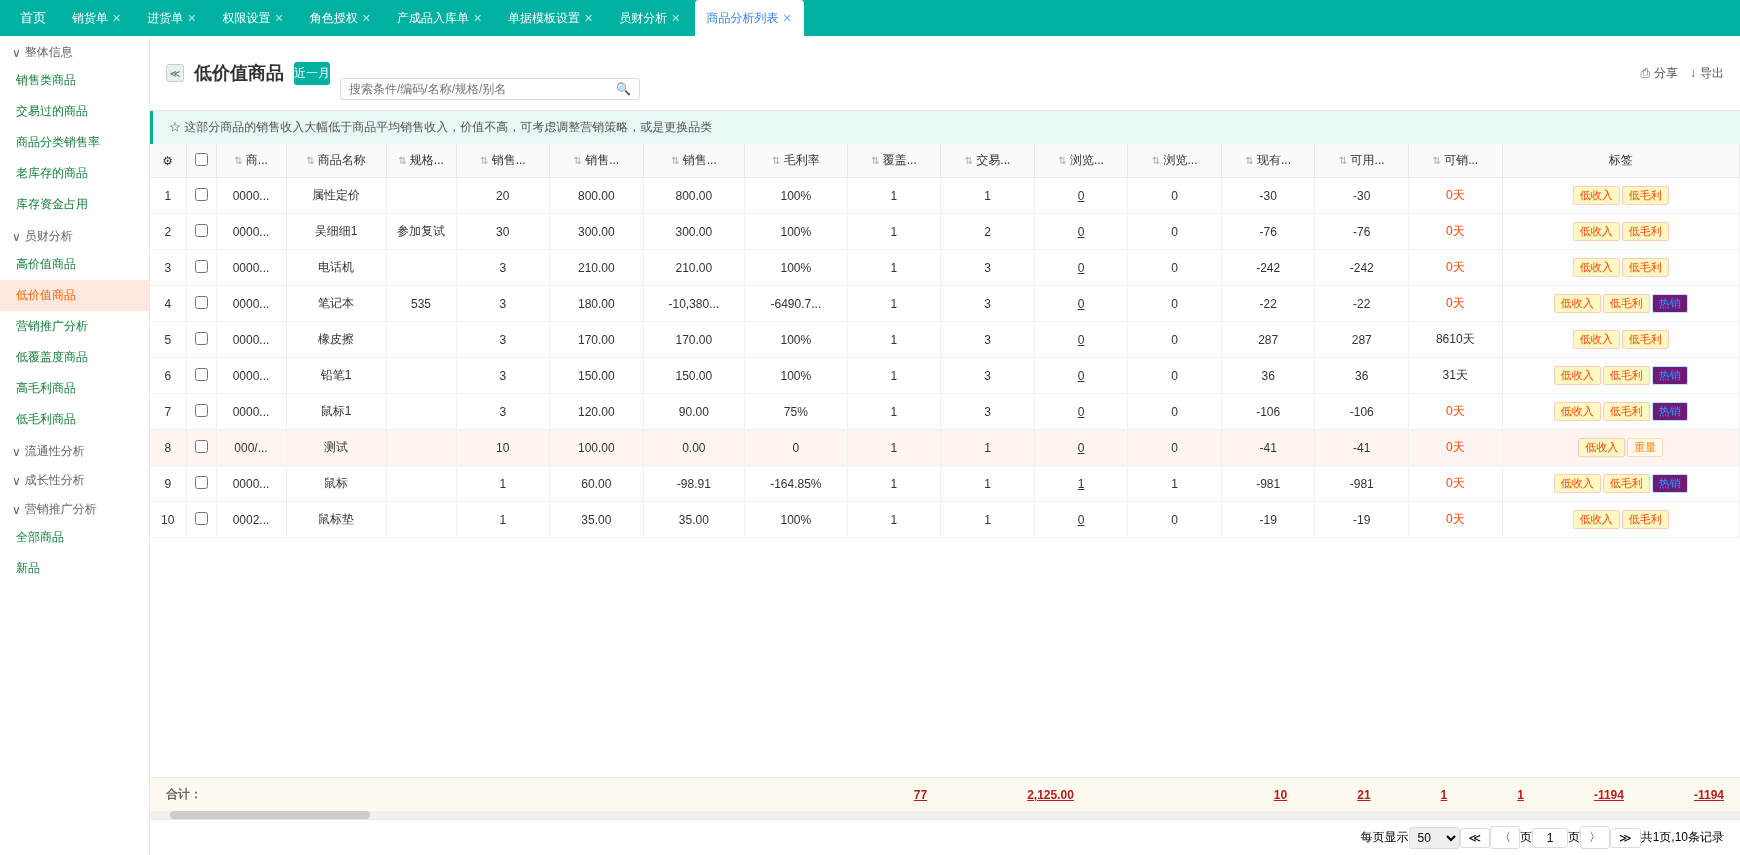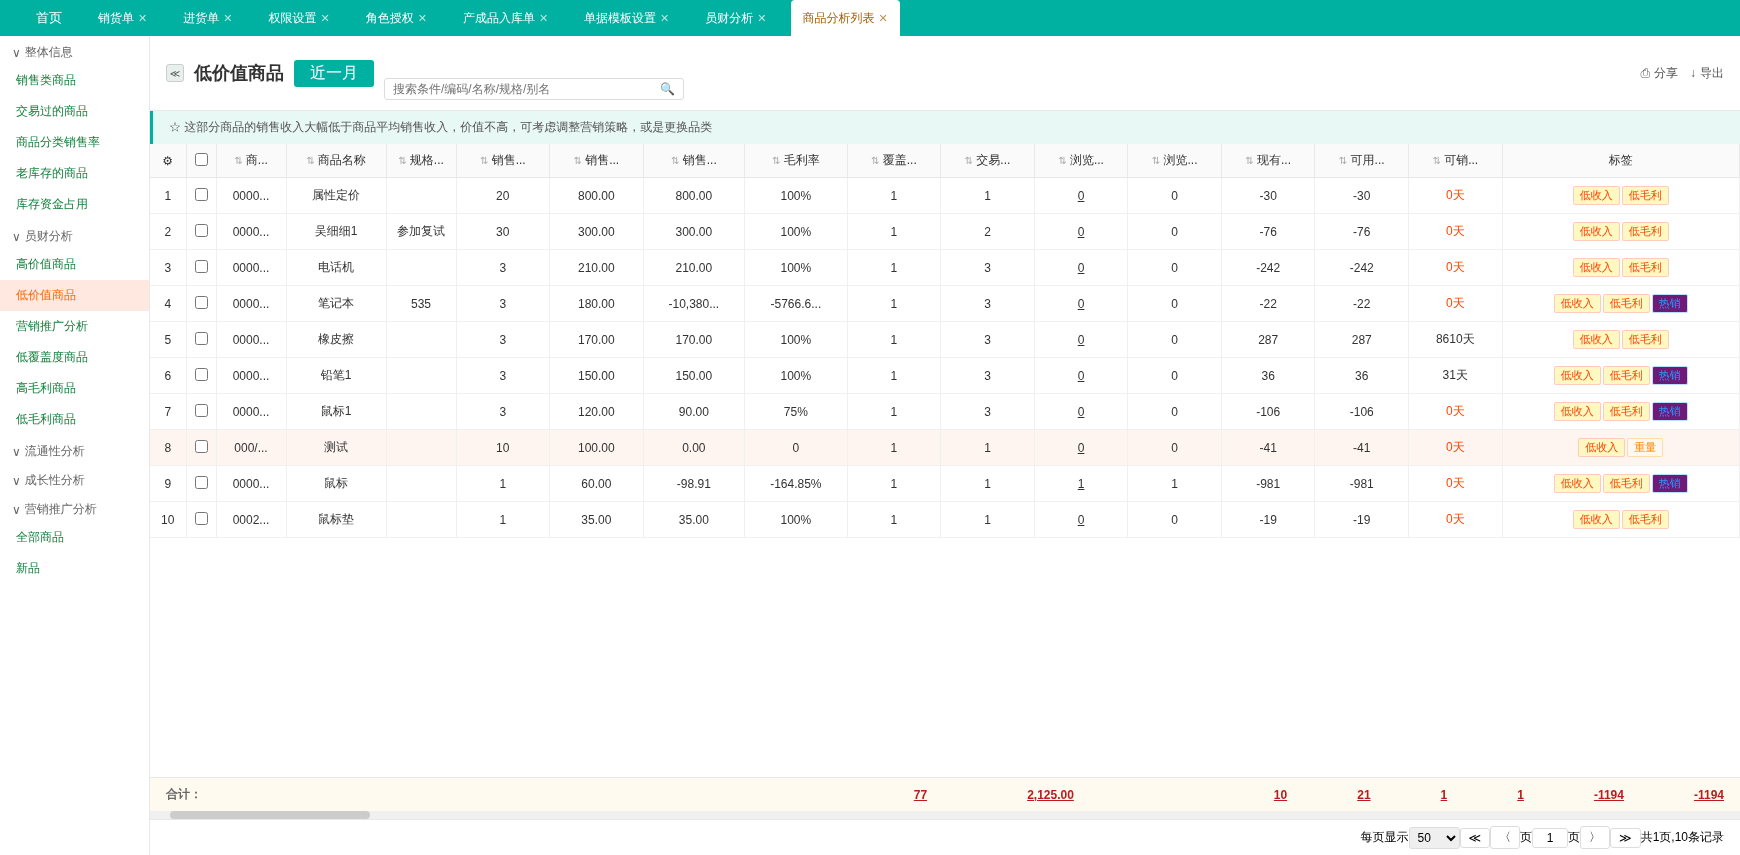--- a/index.html
+++ b/index.html
@@ -4,37 +4,37 @@
   <style>
     * { box-sizing: border-box; margin: 0; padding: 0; font-family: 'Microsoft YaHei', Arial, sans-serif; font-size: 12px; }
     body { background: #f5f5f5; overflow: hidden; width: 1740px; height: 855px; }
     
     
     .top-nav {
       background: #00b0a0;
       height: 36px;
       display: flex;
       align-items: center;
-      padding: 0 24px;
-      gap: 12px;
+      padding: 0 8px;
+      gap: 2px;
     }
     .top-nav .nav-item {
       color: #fff;
       padding: 4px 12px;
       cursor: pointer;
       white-space: nowrap;
       height: 36px;
       display: flex;
       align-items: center;
       gap: 4px;
       font-size: 13px;
     }
     .top-nav .nav-item.active {
       background: #fff;
-      color: #a16207;
+      color: #3b82f6;
       border-radius: 4px 4px 0 0;
     }
     .top-nav .nav-item .close-x {
       font-size: 11px;
       opacity: 0.7;
     }
     
     
     .main-layout {
       display: flex;
@@ -85,23 +85,23 @@
     .page-title {
       font-size: 18px;
       font-weight: bold;
       color: #333;
     }
     .filter-btn {
       background: #00b0a0;
       color: #fff;
       border: none;
       border-radius: 3px;
-      padding: 3px 16px;
+      padding: 3px 0;
       cursor: pointer;
-      font-size: 16px;
+      font-size: 12px;
     }
     .search-box {
       display: flex;
       align-items: center;
       border: 1px solid #ddd;
       border-radius: 3px;
       padding: 3px 8px;
       gap: 6px;
       flex: 1;
       max-width: 300px;
@@ -462,21 +462,21 @@
     </tr>
             <tr>
       <td class="col-num">4</td>
       <td class="col-check"><input type="checkbox" style=""></td>
       <td class="col-code">0000...</td>
       <td class="col-name">笔记本</td>
       <td class="col-spec">535</td>
       <td>3</td>
       <td>180.00</td>
       <td>-10,380...</td>
-      <td>-5766.6...</td>
+      <td>-6490.7...</td>
       <td>1</td>
       <td>3</td>
       <td><span class="underline">0</span></td>
       <td>0</td>
       <td>-22</td>
       <td>-22</td>
       <td><span class="days-red">0天</span></td>
       <td><span class="tag tag-red">低收入</span><span class="tag tag-red">低毛利</span><span class="tag tag-blue">热销</span></td>
     </tr>
             <tr>

